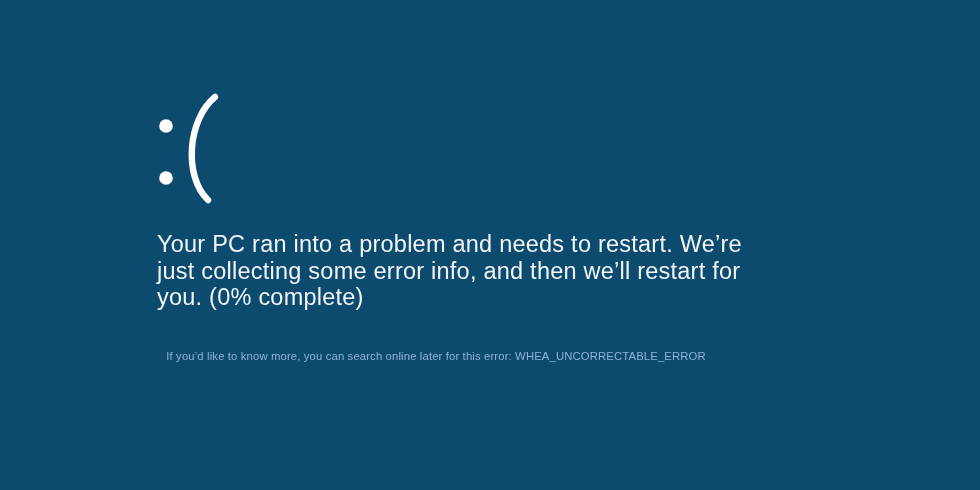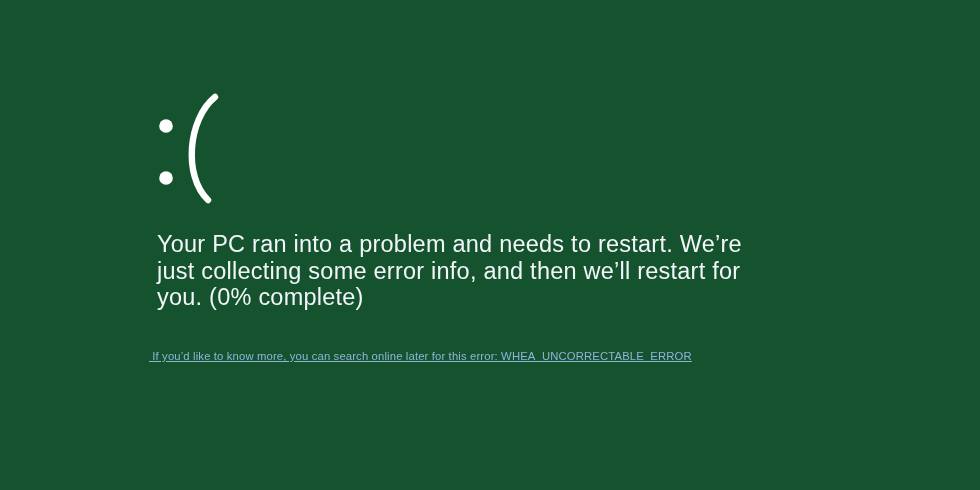--- a/index.html
+++ b/index.html
@@ -13,21 +13,21 @@
     overflow: hidden;
     background: #1b66b3;
     font-family: "Liberation Sans", sans-serif;
     -webkit-font-smoothing: antialiased;
   }
 
   #bsod-screen {
     position: relative;
     width: 980px;
     height: 490px;
-    background: #14532d;
+    background: #0c4a6e;
     box-sizing: border-box;
   }
 
   
   #sad-face {
     position: absolute;
     left: 155px;
     top: 92px;
     width: 120px;
     height: 115px;
@@ -47,30 +47,29 @@
     font-size: 23.5px;
     line-height: 26.5px;
     font-weight: 400;
     letter-spacing: 0.01em;
     white-space: normal;
   }
 
   
   #detail-message {
     position: absolute;
-    left: 149px;
+    left: 163px;
     top: 349px;
     width: 760px;
     color: #8fb4da;
     font-size: 11.3px;
     line-height: 15px;
     font-weight: 400;
     letter-spacing: 0.012em;
     white-space: pre;
-    text-decoration: underline;
   }
 </style>
 </head>
 <body>
 
 <div id="bsod-screen">
 
   <div id="sad-face" role="img" aria-label=":(">
     <svg width="120" height="115" viewBox="0 0 120 115" xmlns="http://www.w3.org/2000/svg">
       <circle cx="11" cy="34" r="6.8" fill="#ffffff"></circle>

